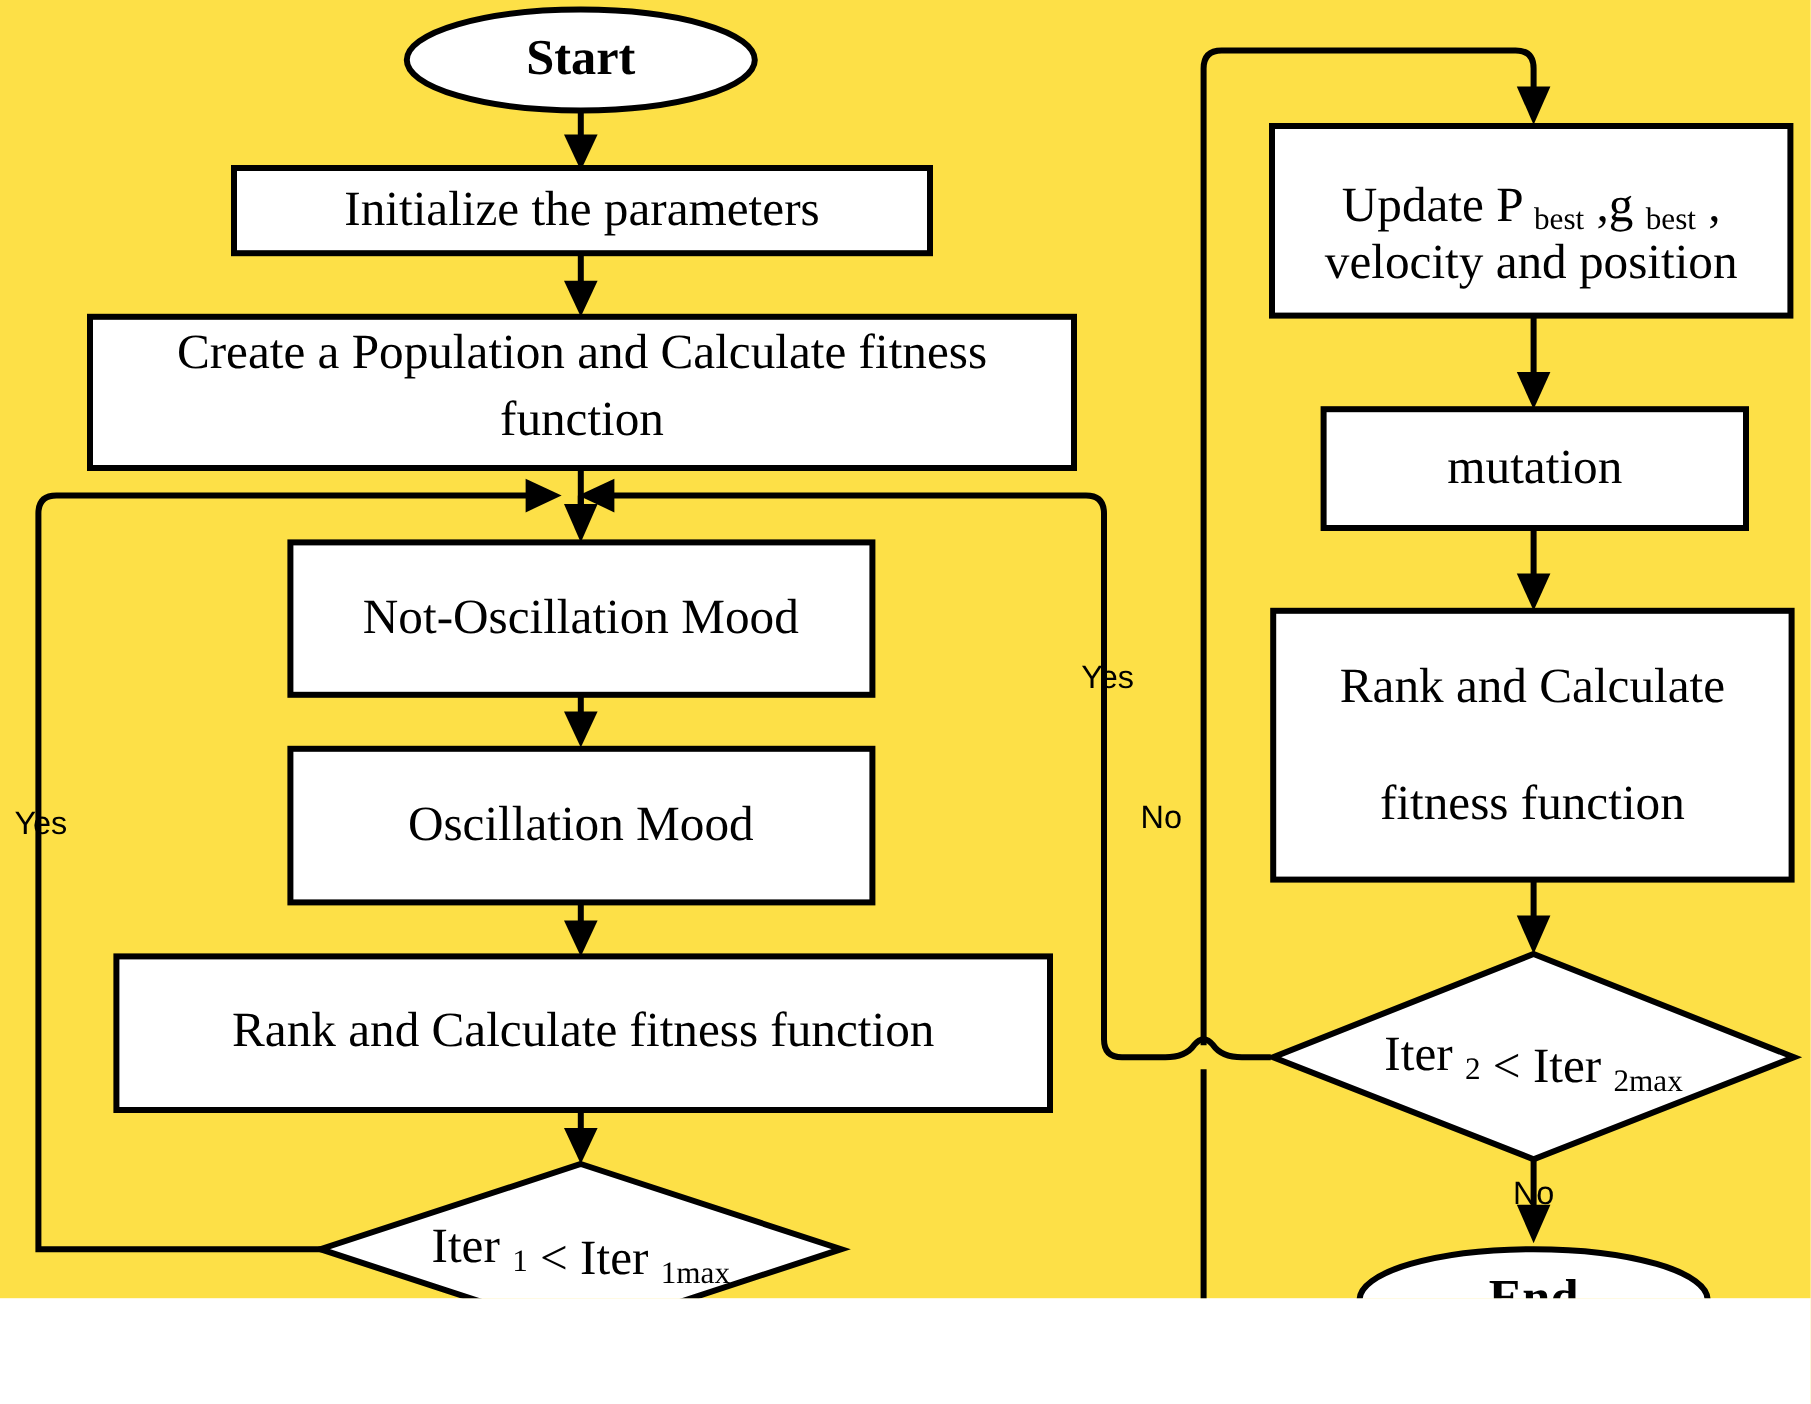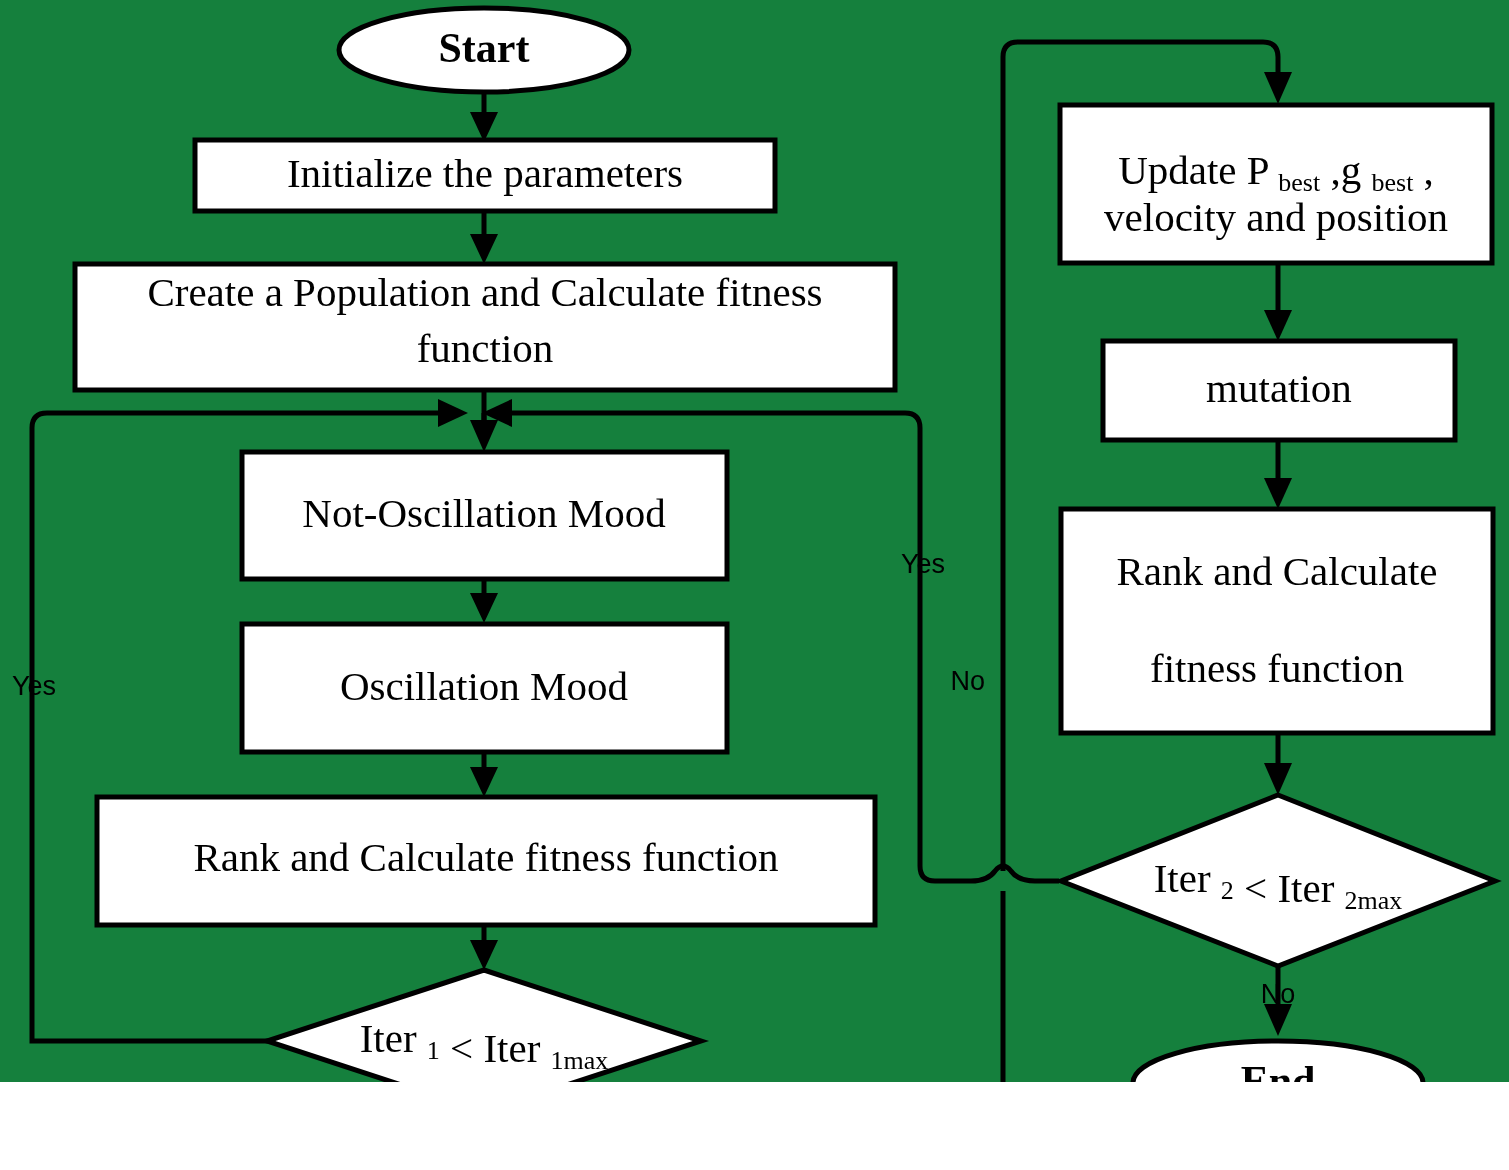--- a/index.html
+++ b/index.html
@@ -4,21 +4,21 @@
 <style>
   html, body {
     margin: 0;
     padding: 0;
     background: #ffffff;
   }
   #canvas {
     position: relative;
     width: 1509px;
     height: 1082px;
-    background: #15803d;
+    background: #fde047;
     overflow: hidden;
   }
   svg.flow {
     position: absolute;
     left: 0;
     top: 0;
     width: 1509px;
     height: 1170px;
   }
   .shape-stroke {

